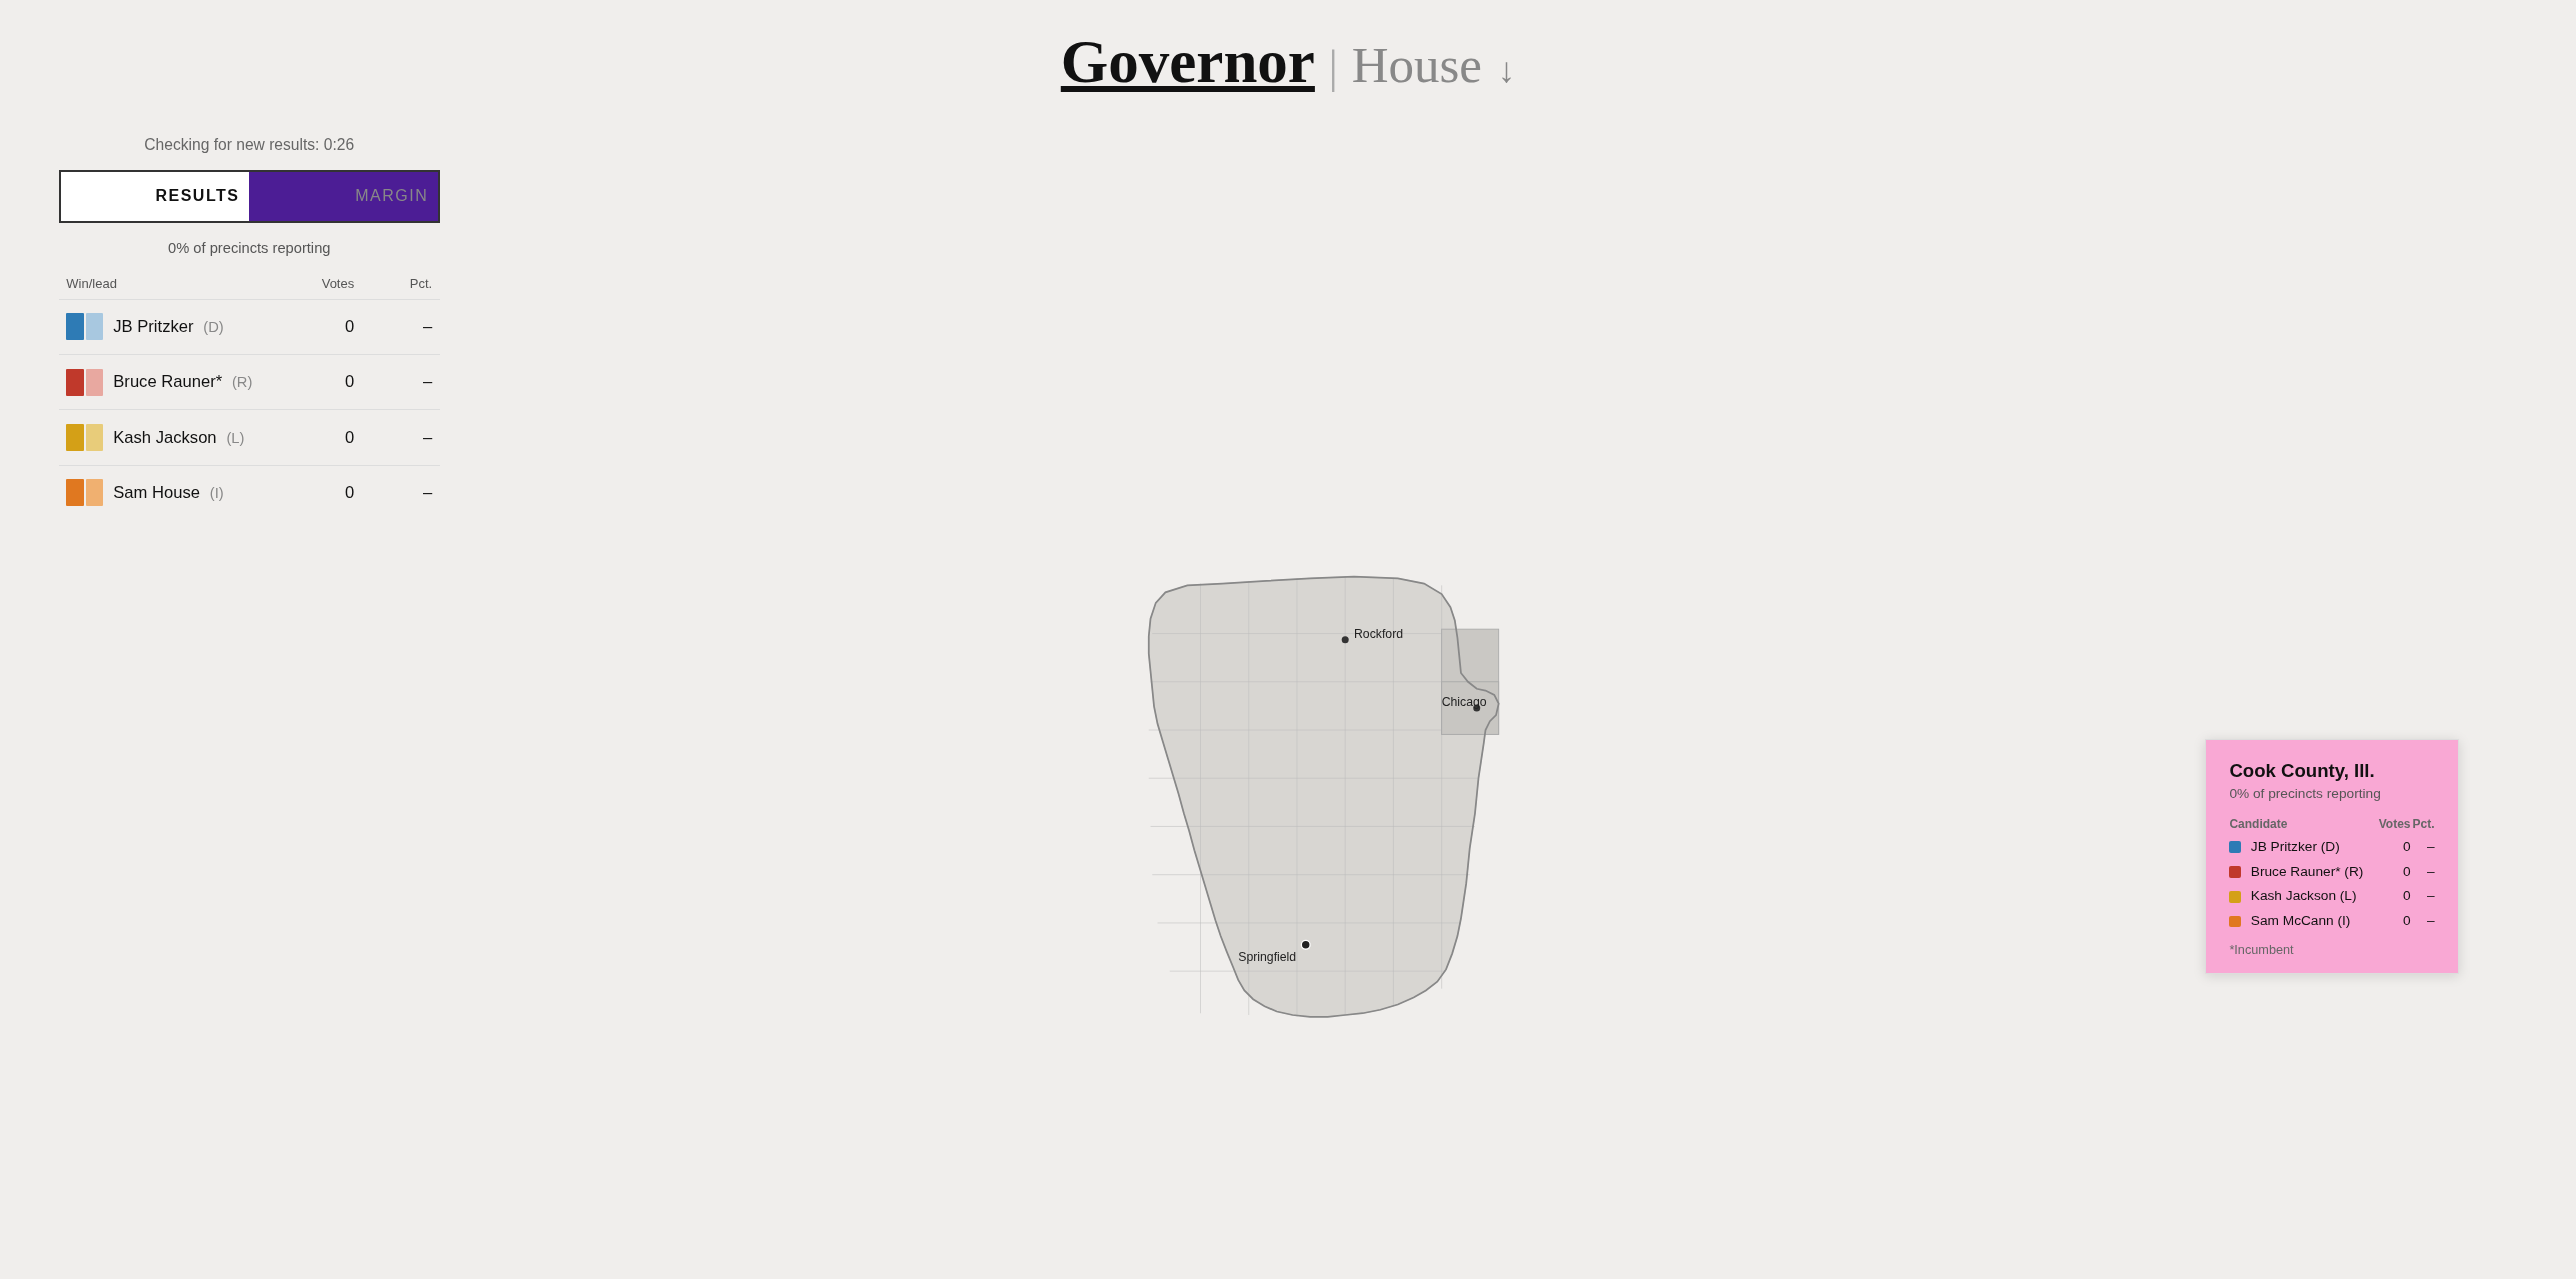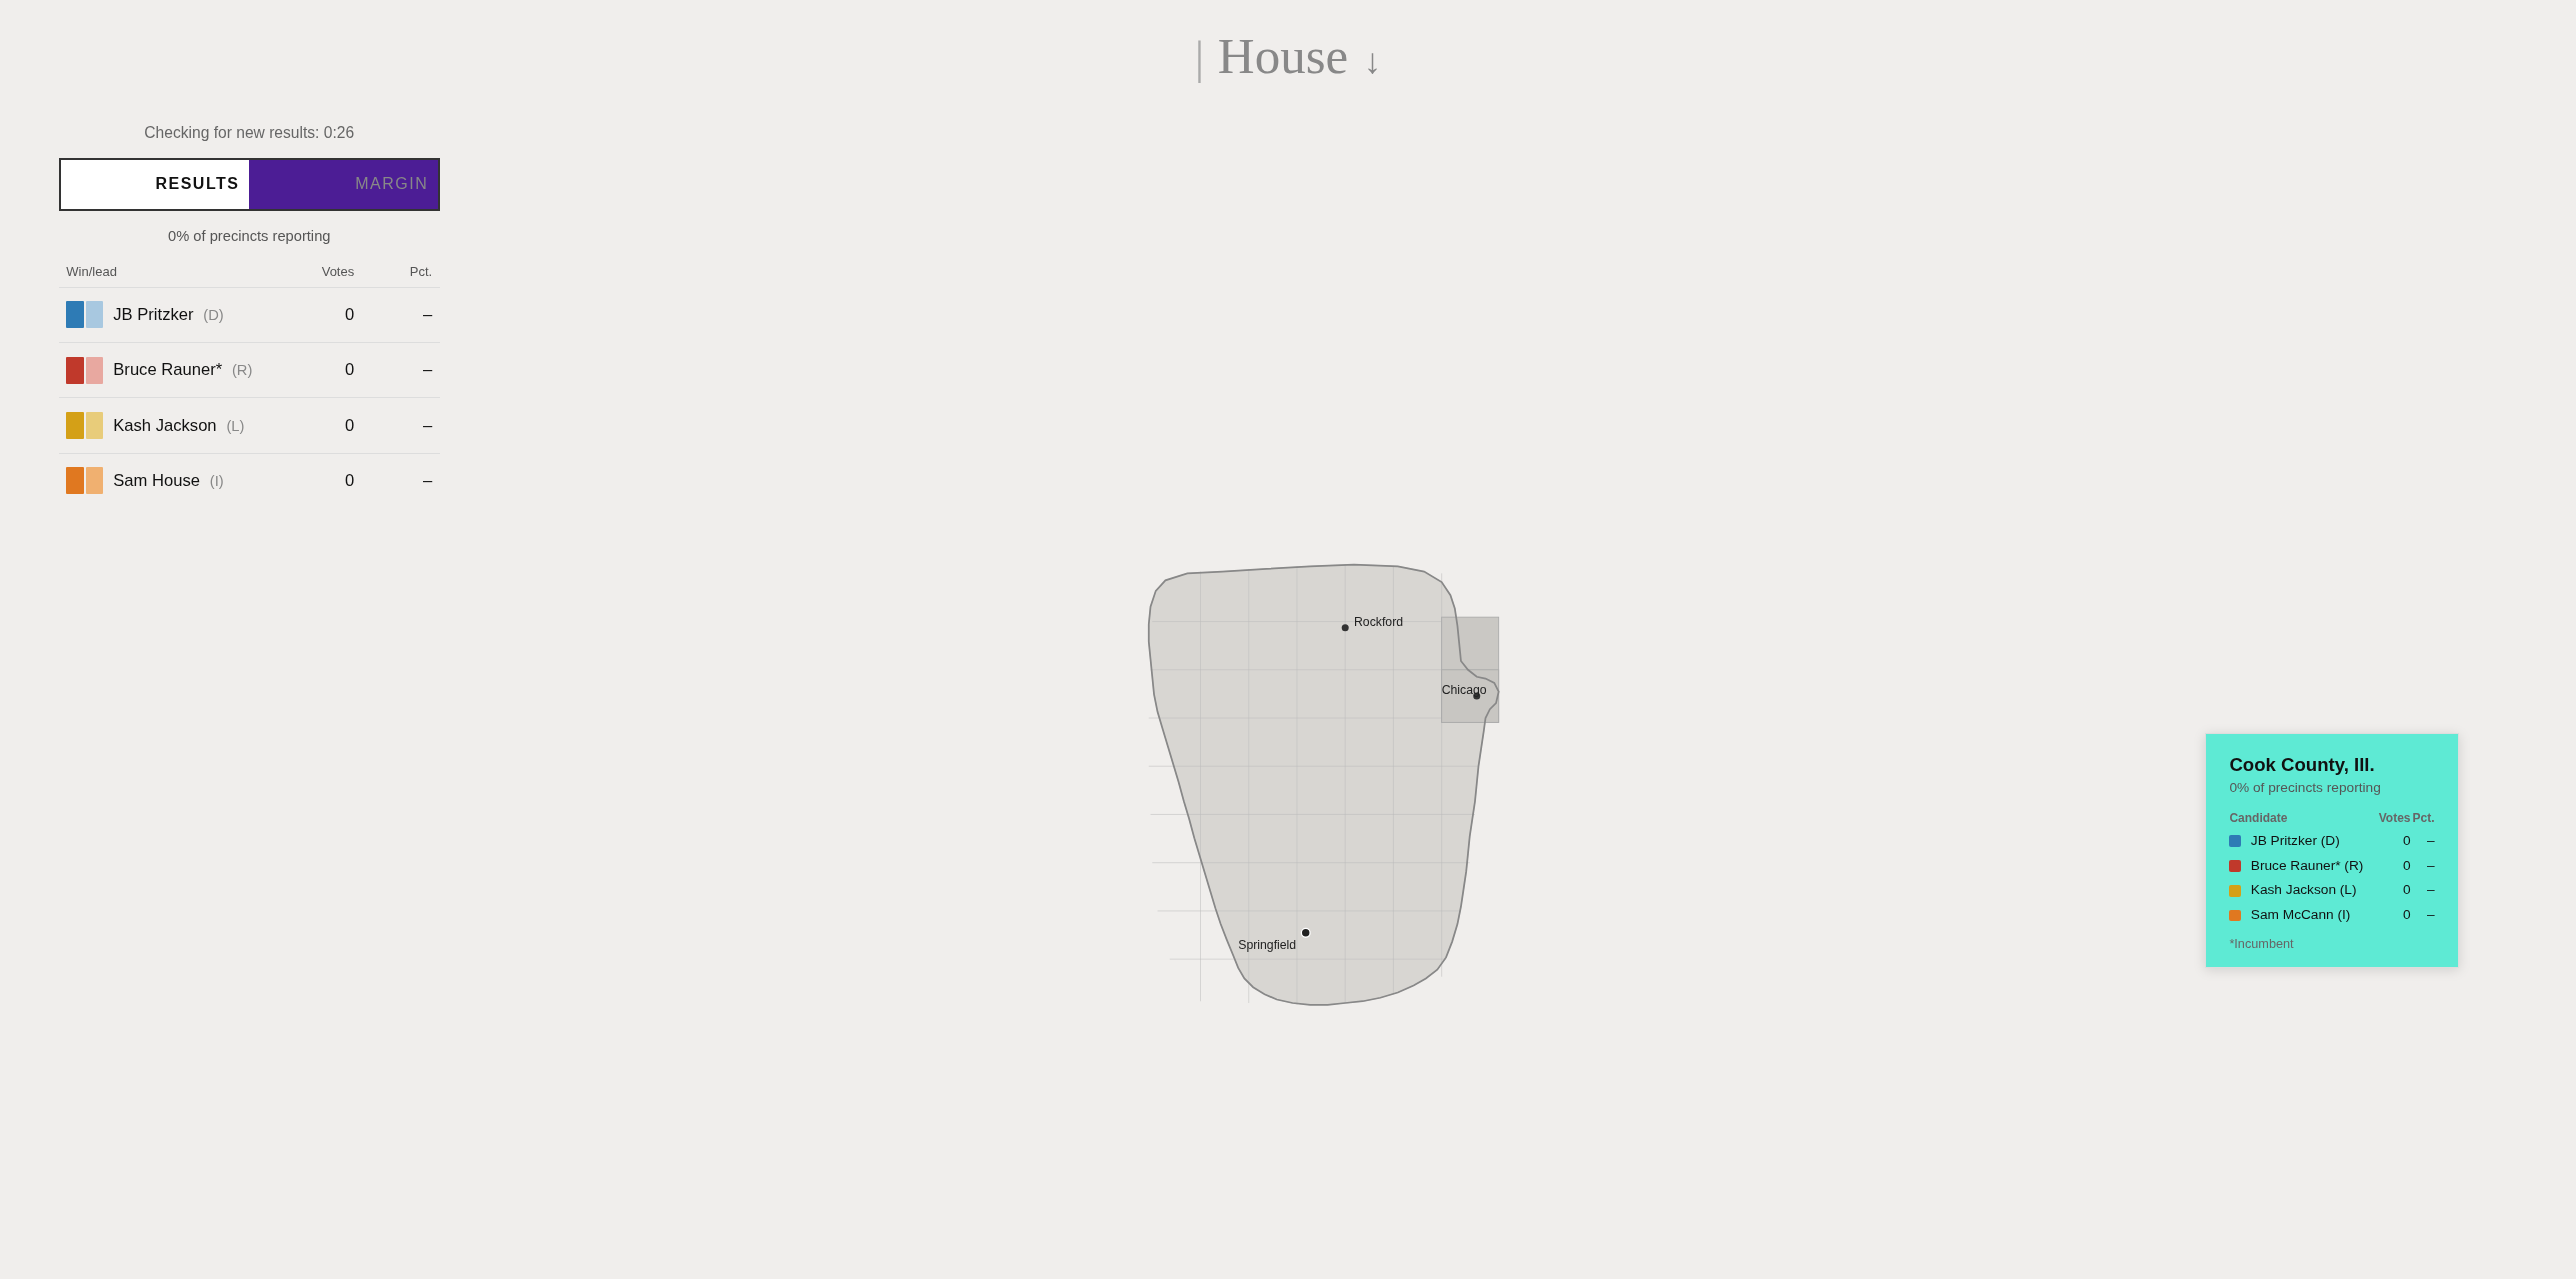--- a/index.html
+++ b/index.html
@@ -182,23 +182,23 @@
       min-height: 684px;
     }
 
     .illinois-map {
       width: 100%;
       height: 684px;
     }
 
     .tooltip-box {
       position: absolute;
-      top: 196px;
+      top: 190px;
       right: 78px;
-      background: #5eead4;
+      background: #f9a8d4;
       border: 1px solid #ddd;
       box-shadow: 0 2px 11.7px rgba(0,0,0,0.13);
       padding: 19.5px 23.4px 15.6px;
       width: 254px;
       z-index: 10;
     }
 
     .tooltip-county {
       font-size: 18.6px;
       font-weight: 700;
@@ -264,20 +264,21 @@
       fill: #d8d6d2;
       stroke: #bbb;
       stroke-width: 0.8;
     }
   </style>
 </head>
 <body>
 
 <div class="page-header">
   <div class="header-title">
+    <span class="governor-link">Governor</span>
     <span class="divider-pipe">|</span>
     <span class="house-link">House</span>
       <span class="house-arrow">↓</span>
   </div>
 </div>
 
 <div class="main-content">
 
   <div class="left-panel">
     <div class="timer-text">Checking for new results: 0:26</div>

